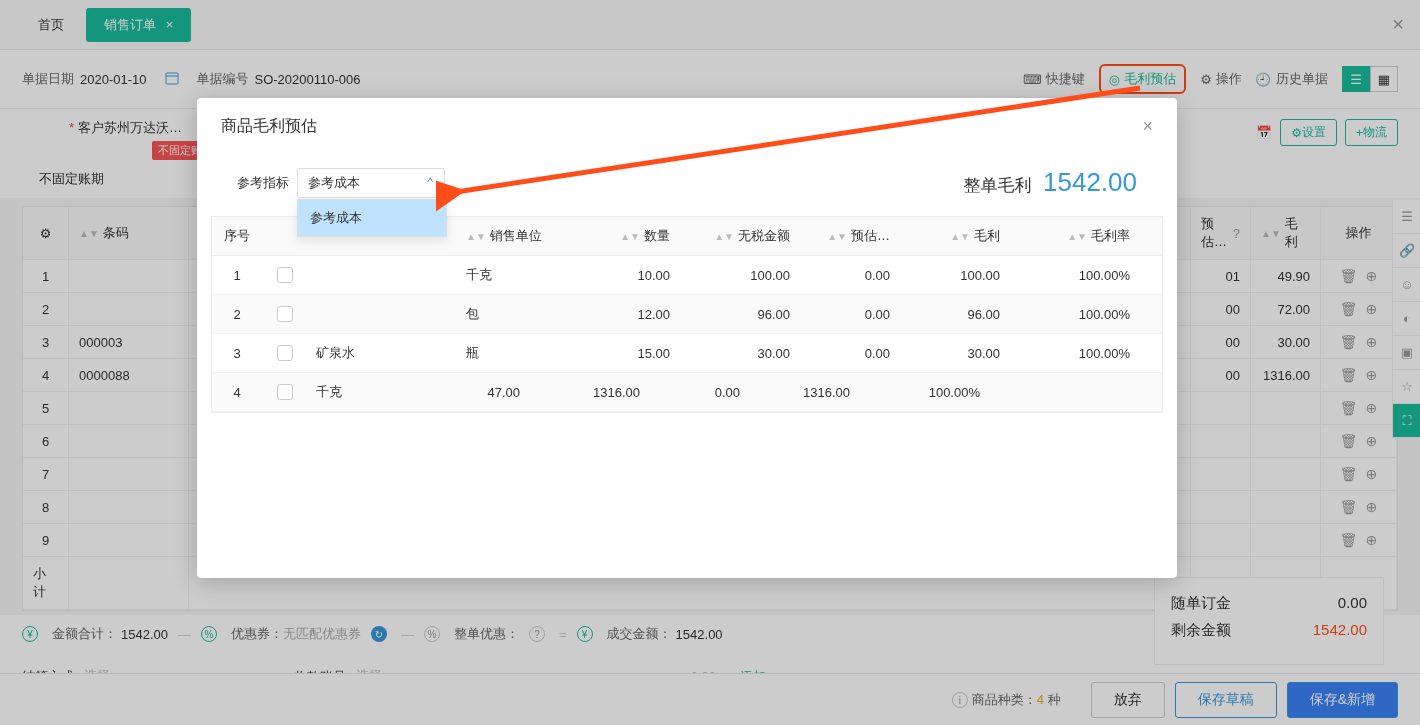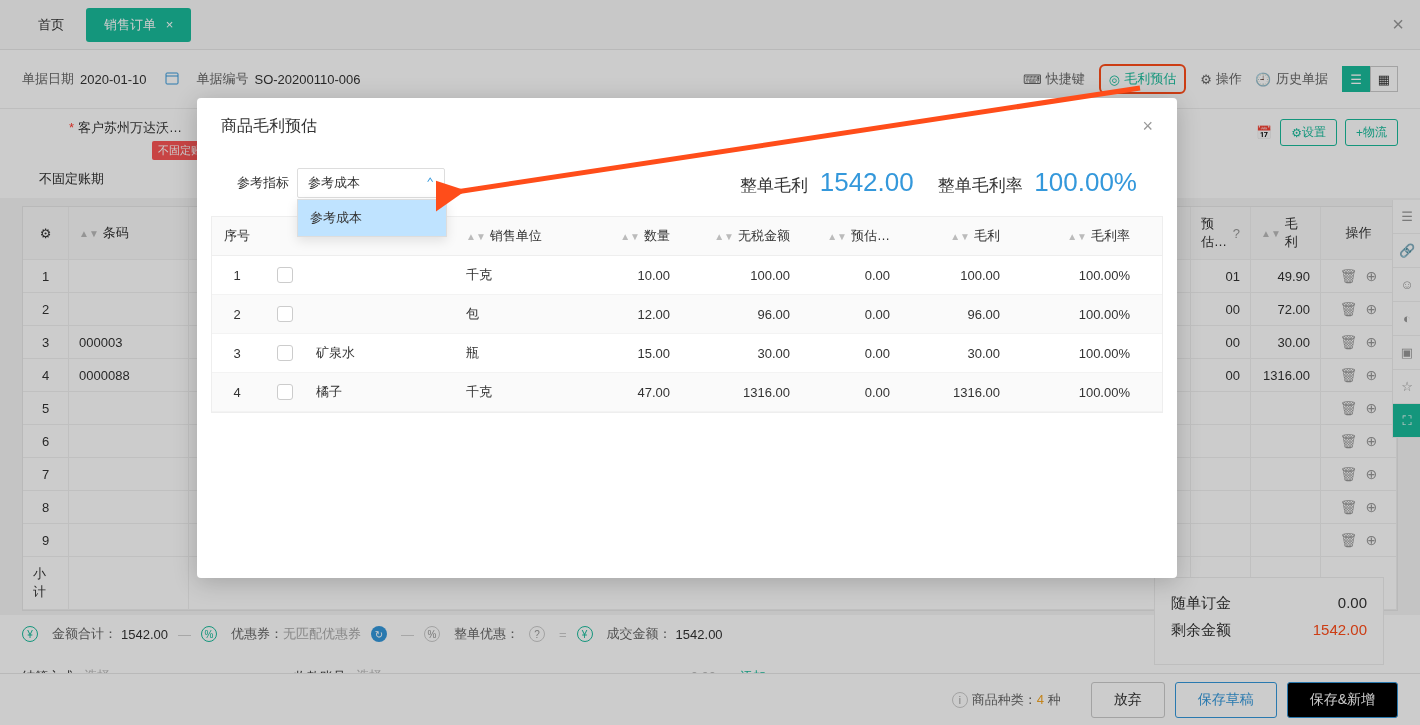--- a/index.html
+++ b/index.html
@@ -67,21 +67,21 @@
 
 .settle-row { display: flex; align-items: center; padding: 10px 22px; background: #fff; gap: 10px; }
 .settle-row .sel { color: #bbb; border-bottom: 1px solid #ddd; width: 150px; padding: 4px 0; }
 
 .footer-bar { position: absolute; bottom: 0; left: 0; right: 0; height: 52px; background: #fff; border-top: 1px solid #e8e8e8; display: flex; align-items: center; padding: 0 22px; }
 .footer-bar .sp { flex: 1; }
 .prod-count { color: #666; margin-right: 20px; }
 .prod-count .n { color: #f5a623; font-weight: 500; }
 .btn { padding: 8px 22px; border-radius: 3px; font-size: 14px; margin-left: 10px; }
 .btn-default { background: #fff; border: 1px solid #ccc; color: #333; }
-.btn-primary { background: #000000; border: 1px solid #3498db; color: #fff; }
+.btn-primary { background: #3b82f6; border: 1px solid #3498db; color: #fff; }
 
 
 .right-dock { position: absolute; right: 0; top: 200px; width: 28px; background: #fff; border-left: 1px solid #eee; }
 .dock-ic { width: 28px; height: 34px; display: flex; align-items: center; justify-content: center; color: #999; border-bottom: 1px solid #f0f0f0; }
 .dock-ic.active { background: #1abc9c; color: #fff; }
 
 
 .modal-mask { position: absolute; inset: 0; background: rgba(0,0,0,0.2); z-index: 10; }
 .modal { position: absolute; left: 197px; top: 98px; width: 980px; height: 480px; background: #fff; border-radius: 4px; z-index: 11; box-shadow: 0 4px 24px rgba(0,0,0,0.2); }
 .m-head { display: flex; align-items: center; padding: 18px 24px; }
@@ -396,21 +396,20 @@
     <span class="lbl">参考指标</span>
     <div class="select-box">
       <span class="val">参考成本</span>
       <span class="caret">⌃</span>
       <div class="dropdown">
         <div class="dd-item sel">参考成本</div>
       </div>
     </div>
     <div class="m-stats">
       <div><span class="lbl">整单毛利</span> <span class="big">1542.00</span></div>
-      <div><span class="lbl">整单毛利率</span> <span class="big">100.00%</span></div>
     </div>
   </div>
   <div class="m-table">
     <div class="m-thead">
       <div class="m-cell mc-idx">序号</div>
       <div class="m-cell mc-chk"></div>
       <div class="m-cell mc-name"></div>
       <div class="m-cell mc-unit">
           <span class="sort-ic">▲▼</span>
           <span>销售单位</span>
@@ -474,21 +473,20 @@
           <div class="m-cell mc-amt">30.00</div>
           <div class="m-cell mc-est">0.00</div>
           <div class="m-cell mc-prof">30.00</div>
           <div class="m-cell mc-rate">100.00%</div>
         </div>
         <div class="m-row">
           <div class="m-cell mc-idx">4</div>
           <div class="m-cell mc-chk">
             <div class="chk"></div>
           </div>
-          <div class="m-cell mc-name">橘子</div>
           <div class="m-cell mc-unit">千克</div>
           <div class="m-cell mc-qty">47.00</div>
           <div class="m-cell mc-amt">1316.00</div>
           <div class="m-cell mc-est">0.00</div>
           <div class="m-cell mc-prof">1316.00</div>
           <div class="m-cell mc-rate">100.00%</div>
         </div>
       </div>
   </div>
 </div>

